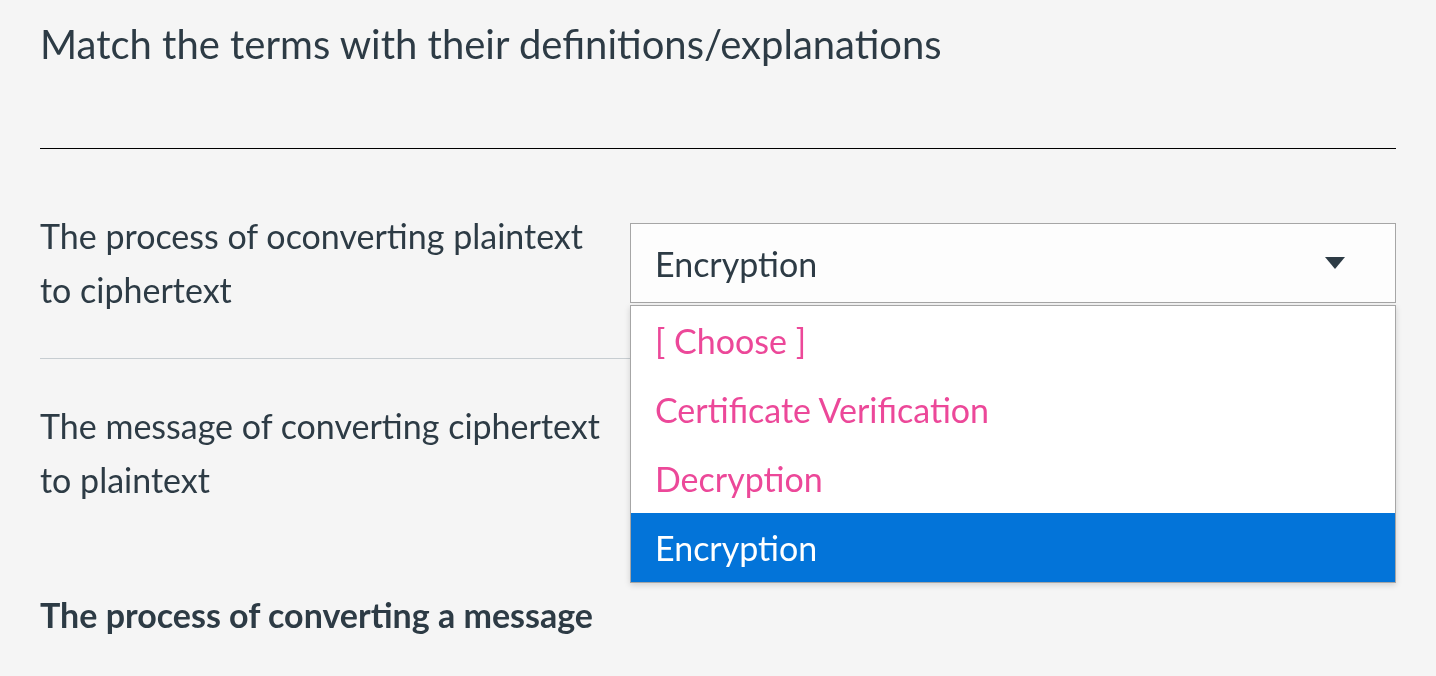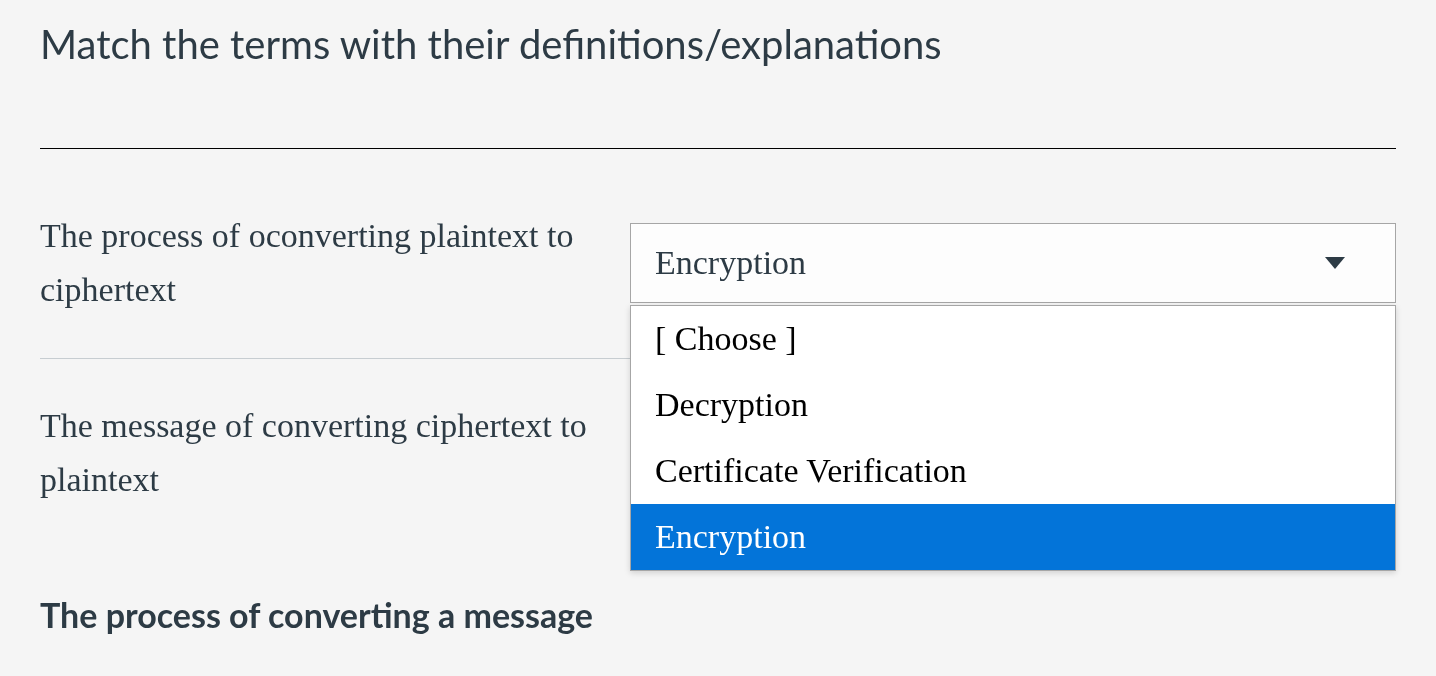--- a/index.html
+++ b/index.html
@@ -29,21 +29,20 @@
     .match-grid {
       display: flex;
       flex-direction: column;
     }
     .match-row {
       display: flex;
       align-items: center;
       gap: 30px;
       border-bottom: 1px solid #c7cdd1;
       padding: 20px 0 40px 0;
-      font-family: Liberation Serif, serif;
     }
     .match-row.no-border {
       border-bottom: none;
     }
     .prompt-cell {
       flex: 0 0 560px;
       font-size: 34px;
       line-height: 1.6;
       color: #2d3b45;
     }
@@ -78,21 +77,21 @@
       position: absolute;
       left: 0;
       right: 0;
       top: 82px;
       z-index: 10;
       box-shadow: 0 2px 6px rgba(0,0,0,0.15);
     }
     .dropdown-option {
       padding: 14px 24px;
       font-size: 34px;
-      color: #000000;
+      color: #ec4899;
       background: #ffffff;
     }
     .dropdown-option.highlighted {
       background: #0374d9;
       color: #ffffff;
     }
     .partial-row {
       display: flex;
       align-items: center;
       gap: 30px;
@@ -117,22 +116,22 @@
 
     <div class="match-row">
       <div class="prompt-cell">The process of oconverting plaintext to ciphertext</div>
       <div class="select-cell">
         <div class="dropdown-closed">
           <span>Encryption</span>
           <span class="chevron"></span>
         </div>
         <div class="dropdown-menu">
           <div class="dropdown-option">[ Choose ]</div>
+          <div class="dropdown-option">Certificate Verification</div>
           <div class="dropdown-option">Decryption</div>
-          <div class="dropdown-option">Certificate Verification</div>
           <div class="dropdown-option highlighted">Encryption</div>
         </div>
       </div>
     </div>
 
     <div class="match-row no-border" style="padding-top:40px;">
       <div class="prompt-cell">The message of converting ciphertext to plaintext</div>
       <div class="select-cell"></div>
     </div>
 

